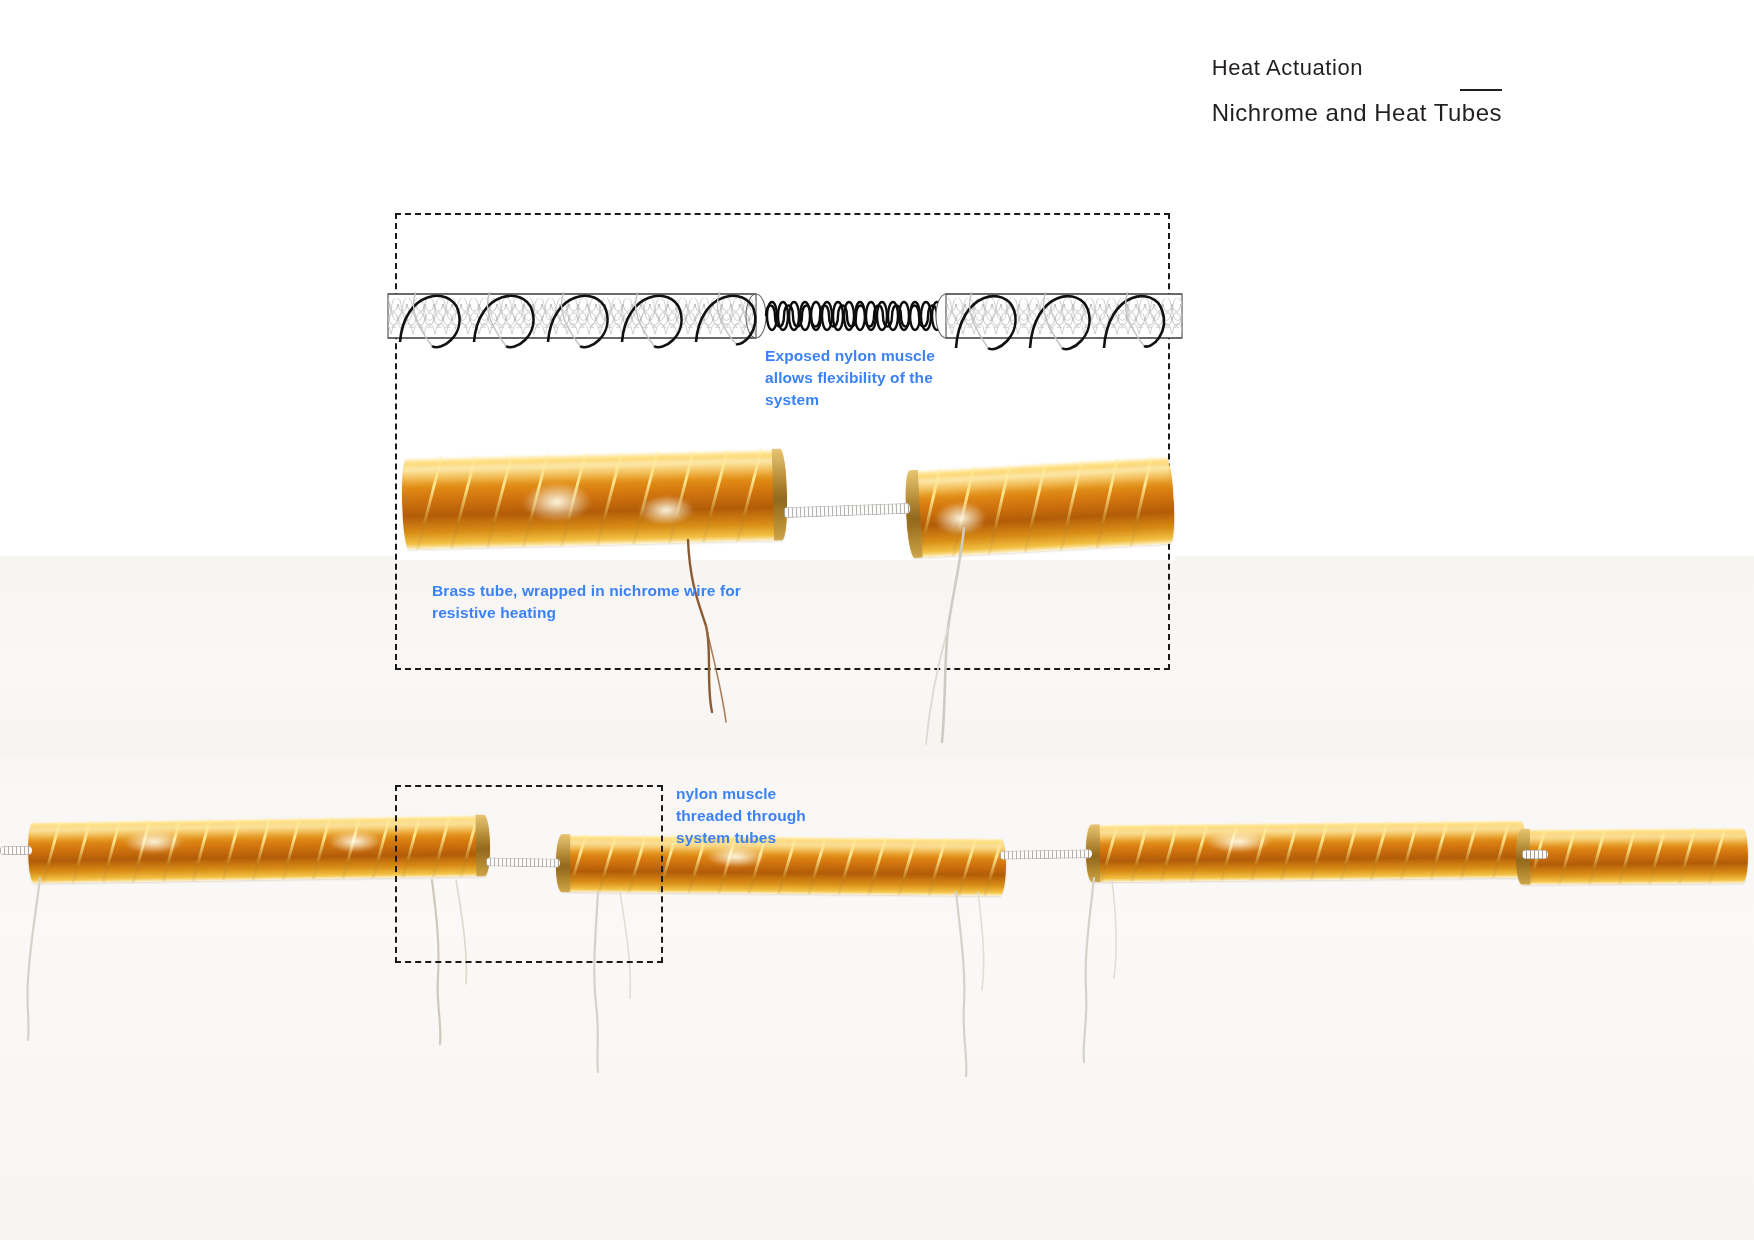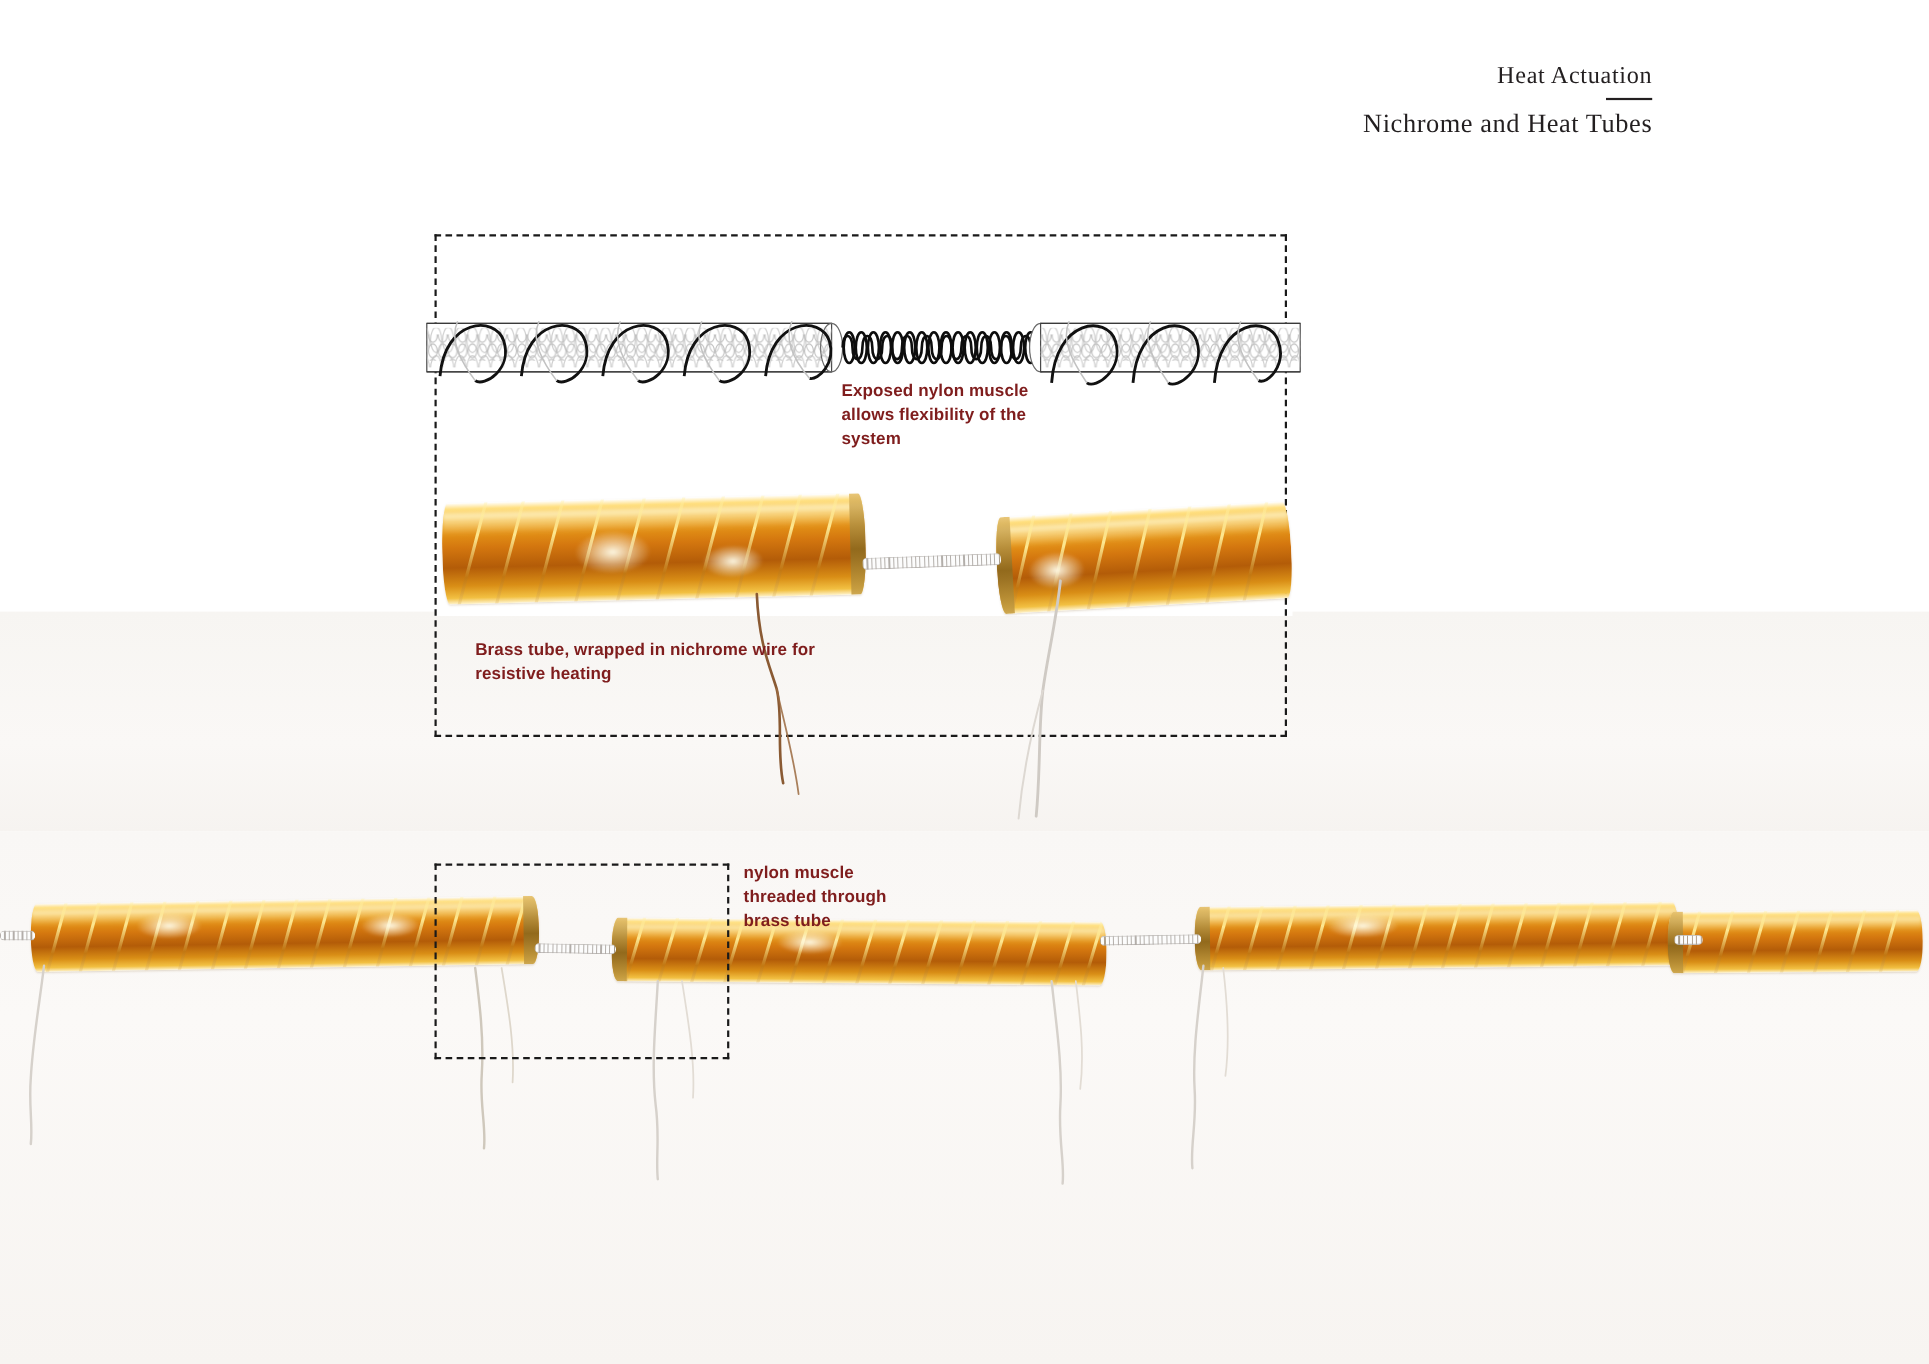--- a/index.html
+++ b/index.html
@@ -9,22 +9,20 @@
     font-family:"Liberation Sans", sans-serif;
     color:#231f20;
     position:relative;
     overflow:hidden;
   }
   .page{position:absolute;inset:0;}
 
   
   .header{
     position:absolute;top:56px;right:252px;
-    text-align:right;
-    font-family:Liberation Serif, serif;
   }
   .header .title{
     font-size:22px;letter-spacing:.6px;font-weight:400;color:#231f20;
     line-height:1.1;
   }
   .header .rule{
     width:42px;height:2px;background:#231f20;
     margin:9px 0 9px auto;
   }
   .header .subtitle{
@@ -107,21 +105,21 @@
         rgba(252,252,252,1) 4px);
     border-top:1px solid rgba(190,186,182,.8);
     border-bottom:1px solid rgba(175,170,166,.8);
     border-radius:4px;
   }
 
   
   .callout{
     position:absolute;
     font-size:15.5px;line-height:1.42;font-weight:700;
-    color:#7f1d1d;letter-spacing:.1px;
+    color:#3b82f6;letter-spacing:.1px;
     white-space:pre-line;
   }
 
   
   .leads{position:absolute;left:0;top:0;width:1754px;height:1240px;pointer-events:none;}
 </style>
 </head>
 <body>
 
 <div class="page">
@@ -381,15 +379,15 @@
     <path d="M956 892 C 960 930, 966 968, 964 1004 C 962 1036, 968 1058, 966 1076" fill="none" stroke="#d6d1cb" stroke-width="2.2" stroke-linecap="round"></path>
     <path d="M978 892 C 982 926, 986 958, 982 990" fill="none" stroke="#e2dcd4" stroke-width="1.6" stroke-linecap="round"></path>
     <path d="M1094 878 C 1090 916, 1084 954, 1086 990 C 1088 1020, 1082 1042, 1084 1062" fill="none" stroke="#d6d1cb" stroke-width="2.2" stroke-linecap="round"></path>
     <path d="M1112 880 C 1116 914, 1118 948, 1114 978" fill="none" stroke="#e2dcd4" stroke-width="1.6" stroke-linecap="round"></path>
   </svg>
 
   <div class="dashbox" id="box-detail"></div>
 
   <div class="callout" style="left:676px;top:783px;width:200px;">nylon muscle
 threaded through
-brass tube</div>
+system tubes</div>
 
 </div>
 
 </body></html>

